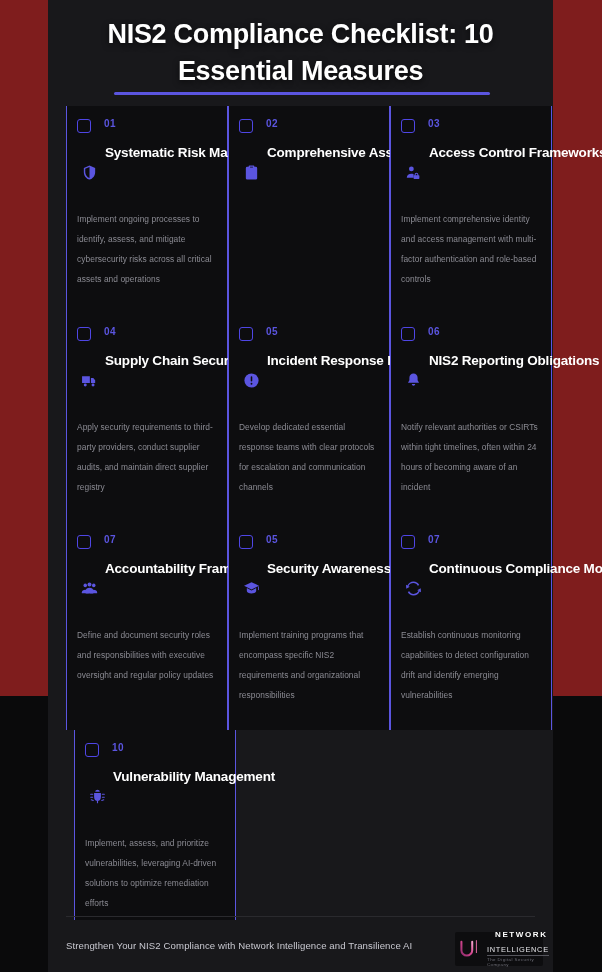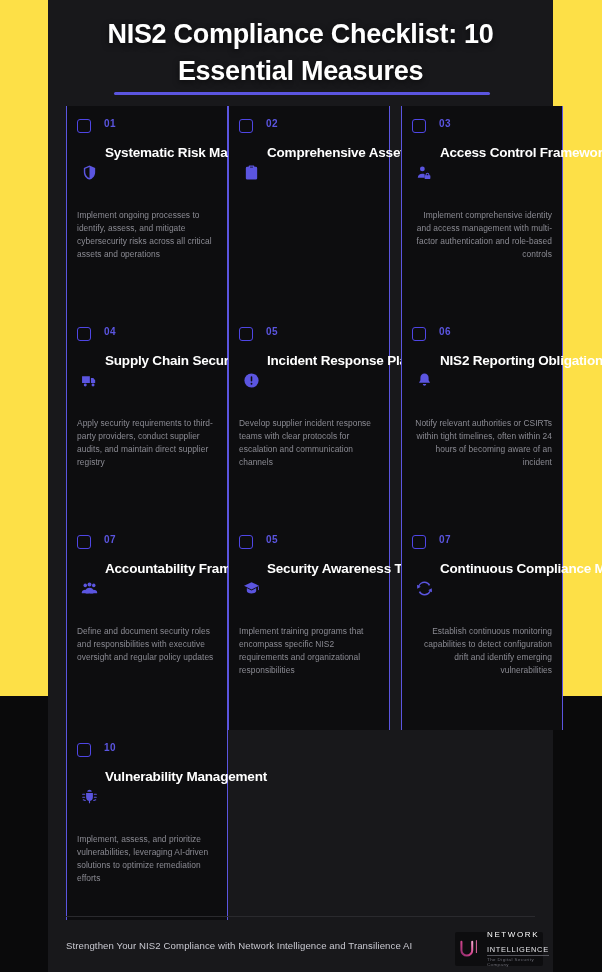--- a/index.html
+++ b/index.html
@@ -6,21 +6,21 @@
   html,body { width:602px; height:972px; }
   body {
     background:#0a0a0b;
     font-family:"Liberation Sans", sans-serif;
     -webkit-font-smoothing:antialiased;
     overflow:hidden;
   }
   #root {
     position:relative;
     width:602px; height:696px;
-    background:#fde047;
+    background:#7f1d1d;
   }
   .panel {
     position:absolute;
     left:48px; top:0; width:505px; height:972px;
     background:#18181b;
   }
   
   .header {
     position:absolute; left:0; top:0; width:505px; height:106px;
     text-align:center;
@@ -40,34 +40,34 @@
     width:376px; height:3px;
     background:#5b55e0;
     border-radius:2px;
   }
   
   .grid {
     position:absolute; left:0; top:106px; width:505px;
   }
   .row { position:relative; width:505px; }
   .row-1, .row-2, .row-3 { height:208px; }
-  .row-4 { height:190px; }
+  .row-4 { height:190px;margin-left:8px; }
 
   .card {
     position:absolute;
     top:0;
     width:162px; height:100%;
     background:#0d0d0f;
     border-left:1.5px solid #5b55e0;
     border-right:1.5px solid #5b55e0;
     padding:12px 10px 0 10px;
   }
   .card.c0 { left:18px; }
   .card.c1 { left:180px; }
-  .card.c2 { left:353px;text-align:right; }
+  .card.c2 { left:342px; }
   
   .cardhead {
     position:relative;
     height:26px;
     text-decoration:underline;
   }
   .checkbox {
     position:absolute; left:0; top:1px;
     width:14px; height:14px;
     border:1.6px solid #4f46e5;
@@ -99,21 +99,21 @@
     font-weight:bold;
     line-height:17.8px;
     letter-spacing:-0.2px;
     white-space:nowrap;
     overflow:visible;
   }
   .cdesc {
     margin-top:9px;
     color:#8b8b93;
     font-size:8.4px;
-    line-height:13px;
+    line-height:20px;
     letter-spacing:.05px;
     max-width:140px;
   }
   
   .footer-sep {
     position:absolute; left:18px; top:916px;
     width:469px; height:1px;
     background:#2a2a2e;
   }
   .footer {
@@ -130,21 +130,21 @@
     position:absolute; right:10px; top:16px;
     width:88px; height:34px;
     display:flex; align-items:center;
     background:#0d0d0f;
     border-radius:2px;
     padding:3px 4px;
   }
   .logo-mark { width:24px; height:22px; flex:0 0 24px; }
   .logo-text { margin-left:4px; line-height:1; }
   .logo-l1 {
-    color:#ffffff; font-size:8px; font-weight:normal; letter-spacing:1.6px;
+    color:#ffffff; font-size:8px; font-weight:bold; letter-spacing:1.6px;margin-left:8px;
   }
   .logo-l2 {
     color:#e6e6ea; font-size:7.4px; letter-spacing:.7px; margin-top:7px;
   }
   .logo-rule { width:62px; height:1px; background:#55555c; margin:2px 0 2px 0; }
   .logo-l3 {
     color:#6e6e77; font-size:4.4px; letter-spacing:.45px;
   }
 </style>
 </head>
@@ -239,21 +239,21 @@
           <div class="titlerow">
             <span class="icon">
               <svg viewBox="0 0 24 24">
                   <circle cx="12" cy="12" r="10"></circle>
                   <rect x="10.9" y="6" width="2.2" height="7.4" rx="1.1" fill="#0d0d0f"></rect>
                   <circle cx="12" cy="16.6" r="1.3" fill="#0d0d0f"></circle>
                 </svg>
             </span>
             <div class="ctitle">Incident Response Plans</div>
           </div>
-          <div class="cdesc">Develop supplier incident response teams with clear protocols for escalation and communication channels</div>
+          <div class="cdesc">Develop dedicated essential response teams with clear protocols for escalation and communication channels</div>
         </div>
 
         <div class="card c2">
           <div class="cardhead">
             <div class="checkbox"></div>
             <div class="num">06</div>
           </div>
           <div class="titlerow">
             <span class="icon">
               <svg viewBox="0 0 24 24">

